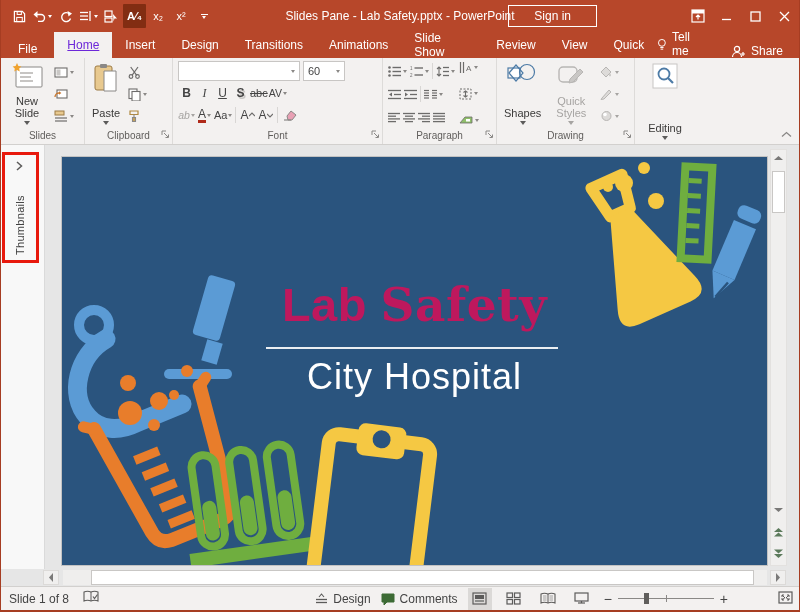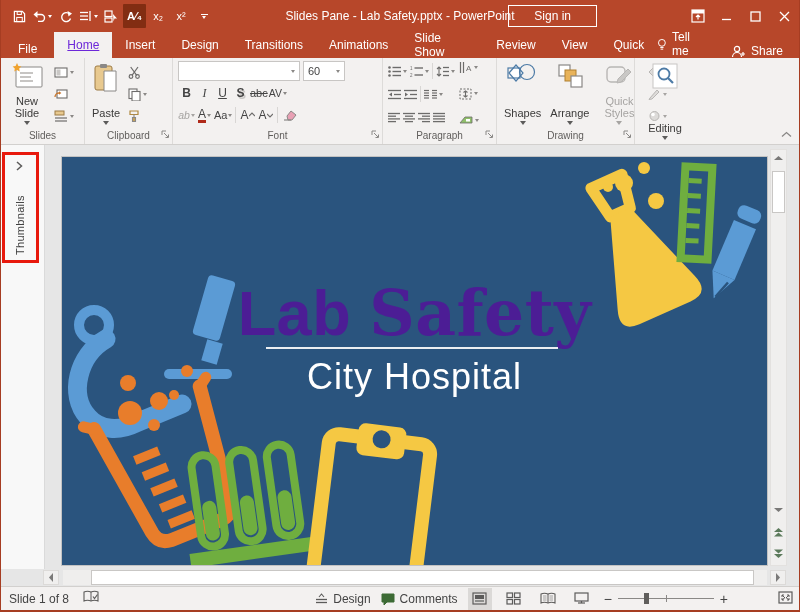--- a/index.html
+++ b/index.html
@@ -51,21 +51,21 @@
   .collapse-ribbon{position:absolute;right:7px;bottom:4px;}
 
   
   .workspace{flex:1;position:relative;background:#e6e6e6;overflow:hidden;}
   .thumbstrip{position:absolute;left:0;top:0;bottom:0;width:44px;background:#f8f8f8;border-right:1px solid #dadada;}
   .expand-chevron{position:absolute;left:13px;top:13px;}
   .vlabel{position:absolute;left:13px;top:110px;transform-origin:0 0;transform:rotate(-90deg);font-size:11px;color:#3f3f3f;white-space:nowrap;letter-spacing:.3px;}
   .annotation{position:absolute;left:1px;top:7px;width:37px;height:111px;border:3px solid #e8190d;z-index:6;}
   .slide{position:absolute;left:61px;top:12px;width:705px;height:408px;outline:1px solid #c2c2c2;overflow:hidden;}
   .slide svg{position:absolute;left:0;top:0;}
-  .slide-title{position:absolute;top:122px;left:0;right:0;text-align:center;color:#4c1d95;font-size:63px;line-height:1.1;letter-spacing:.5px;z-index:2;}
+  .slide-title{position:absolute;top:122px;left:0;right:0;text-align:center;color:#be185d;font-size:47px;line-height:1.1;letter-spacing:.5px;z-index:2;}
   .t-lab{font-weight:600;}
   .t-safety{font-family:"DejaVu Serif",serif;font-weight:700;}
   .t-divider{position:absolute;top:190px;left:204px;width:292px;height:2px;background:#fff;opacity:.9;z-index:2;}
   .slide-sub{position:absolute;top:199px;left:0;right:0;text-align:center;color:#fff;font-size:36px;font-weight:400;letter-spacing:1px;z-index:2;}
 
   
   .vscroll{position:absolute;left:769px;top:4px;width:17px;height:417px;background:#f0efee;border:1px solid #e3e1df;}
   .vbtn{position:absolute;left:0;width:15px;height:16px;display:flex;align-items:center;justify-content:center;}
   .vthumb{position:absolute;left:1px;top:21px;width:13px;height:42px;background:#fff;border:1px solid #c9c7c5;}
   .hscrollrow{height:17px;background:#e6e6e6;position:relative;flex:0 0 auto;}
@@ -527,31 +527,20 @@
           <svg width="34" height="28" viewBox="0 0 34 28">
               <path d="M3 10 L10 2 L17 10 L10 18 z" fill="#fff" stroke="#4d7ba6" stroke-width="1.2"></path>
               <circle cx="21" cy="9" r="7.5" fill="none" stroke="#4d7ba6" stroke-width="1.2"></circle>
               <rect x="2" y="5" width="12" height="10" fill="none" stroke="#4d7ba6" stroke-width="1.2"></rect>
             </svg>
           <span class="lbl">
               <span>Shapes</span>
               <span class="caret" style="color:#5c5b5a"></span>
             </span>
         </div>
-        <div class="bigbtn">
-          <svg width="30" height="28" viewBox="0 0 30 28">
-              <rect x="4" y="2" width="11" height="11" fill="#fff" stroke="#8a8886" stroke-width="1.2"></rect>
-              <rect x="10" y="7" width="11" height="11" fill="#e8b35a" stroke="#b08030" stroke-width="1"></rect>
-              <rect x="16" y="13" width="11" height="11" fill="#fff" stroke="#8a8886" stroke-width="1.2"></rect>
-            </svg>
-          <span class="lbl">
-              <span>Arrange</span>
-              <span class="caret" style="color:#5c5b5a"></span>
-            </span>
-        </div>
         <div class="bigbtn grayed">
           <svg width="30" height="26" viewBox="0 0 30 26">
               <rect x="3" y="4" width="18" height="15" rx="4" fill="none" stroke="#b8b6b4" stroke-width="1.4"></rect>
               <path d="M14 16 L24 6 L27 9 L17 19 L13 20 z" fill="#c9c7c5" stroke="#b8b6b4" stroke-width="1"></path>
             </svg>
           <span class="lbl" style="width:42px">
               <span>Quick Styles</span>
               <span class="caret"></span>
             </span>
         </div>

